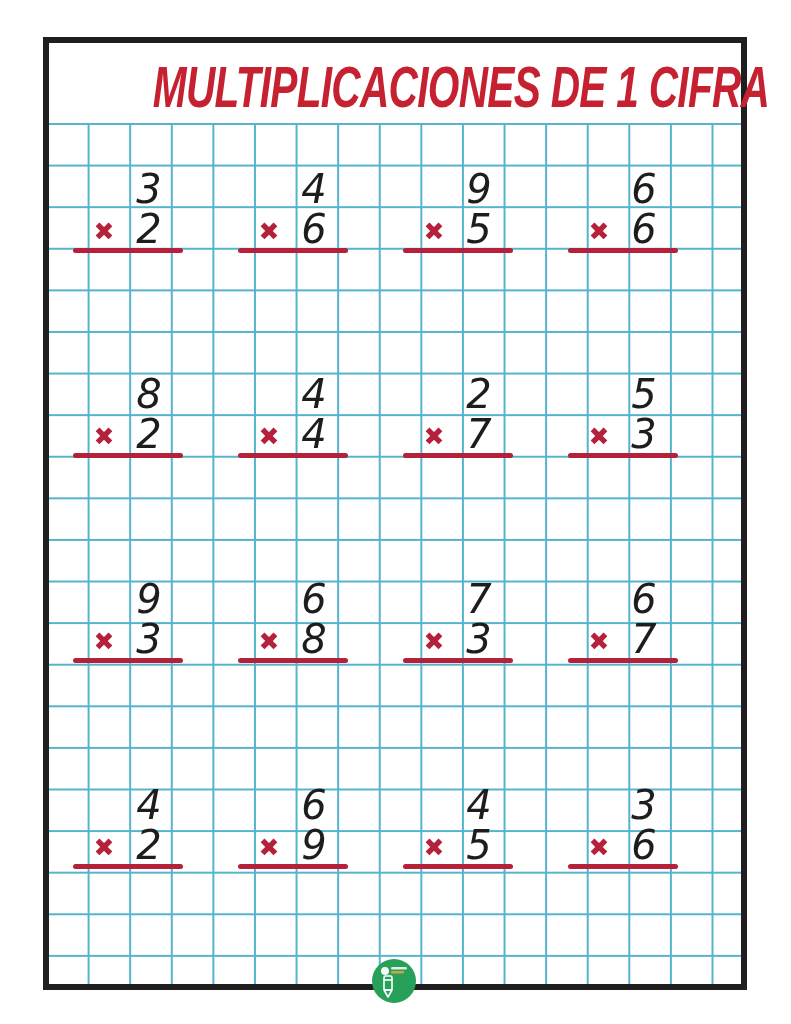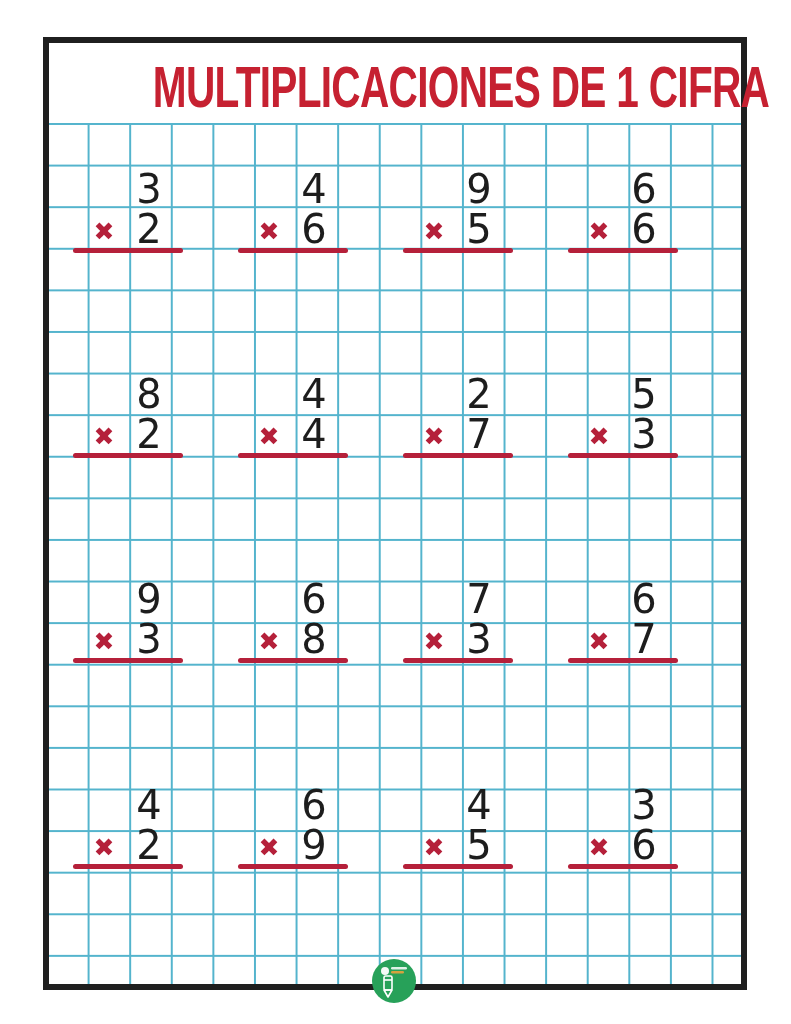--- a/index.html
+++ b/index.html
@@ -3,20 +3,21 @@
 <meta charset="utf-8">
 <style>
   * { margin:0; padding:0; box-sizing:border-box; }
   html,body { background:#ffffff; }
   .page {
     position:relative;
     width:791px; height:1024px;
     background:#ffffff;
     font-family:"DejaVu Sans","Liberation Sans",sans-serif;
     overflow:hidden;
+    font-style:italic;
   }
   .frame {
     position:absolute;
     left:43px; top:37px;
     width:704px; height:953px;
     border:6px solid #1f1f1f;
     background:#ffffff;
   }
   .title {
     position:absolute;

